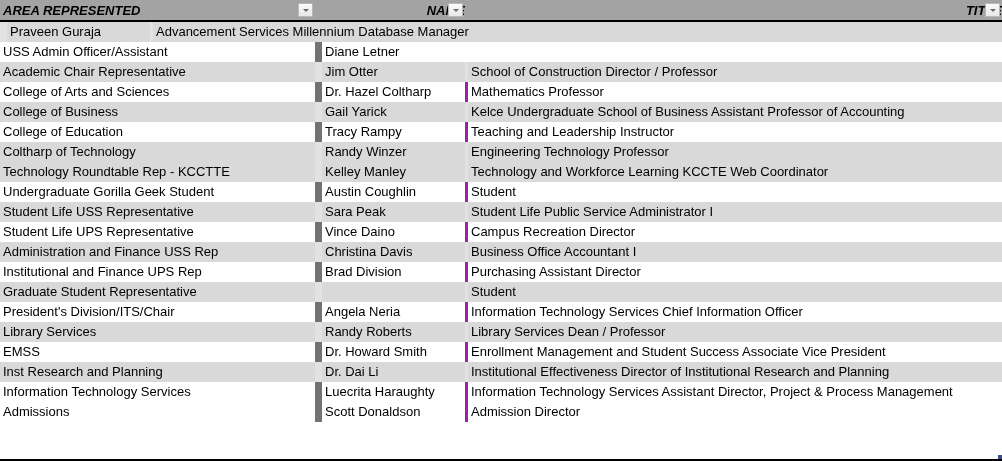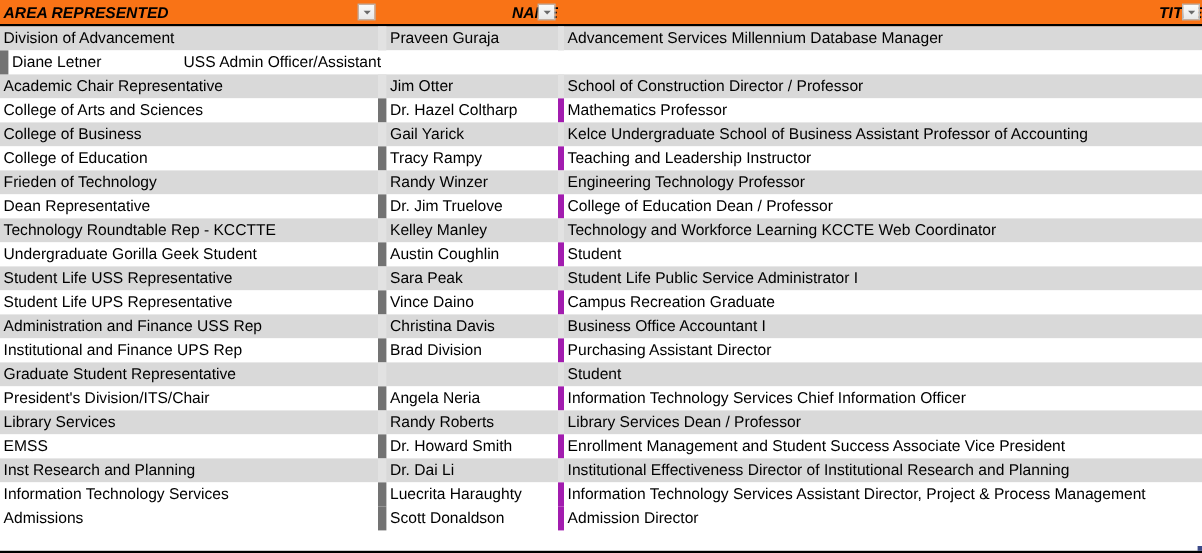--- a/index.html
+++ b/index.html
@@ -1,25 +1,25 @@
 <!DOCTYPE html>
 <html><head>
 <meta charset="utf-8">
 <style>
   html, body { margin: 0; padding: 0; background: #ffffff; }
   body { width: 1002px; height: 461px; overflow: hidden; font-family: "Liberation Sans", "DejaVu Sans", sans-serif; }
   .sheet { position: relative; width: 1002px; height: 461px; }
   .row { display: flex; height: 20px; line-height: 20px; font-size: 13px; color: #000; }
-  .row.header { height: 21px; line-height: 21px; border-bottom: 2px solid #000; background: #f97316; box-sizing: border-box; height: 22px; }
+  .row.header { height: 21px; line-height: 21px; border-bottom: 2px solid #000; background: #a3a3a3; box-sizing: border-box; height: 22px; }
   .row.band { background: #d9d9d9; }
   .row.plain { background: #ffffff; }
   .cell { position: relative; box-sizing: border-box; padding-left: 3px; white-space: nowrap; overflow: hidden; }
   .c1 { width: 315px; }
   .c2 { width: 150px; border-left: 7px solid #737373; }
-  .c3 { width: 537px; border-left: 5px solid #a21caf; }
+  .c3 { width: 537px; border-left: 3px solid #a21caf; }
   .row.band .c2, .row.band .c3 { border-left-color: #e2e2e2; }
   .header .cell { font-weight: bold; font-style: italic; font-size: 13px; }
   .header .c2, .header .c3 { border-left: none; text-align: right; }
   .filter-btn { position: absolute; top: 3px; width: 15px; height: 14px; box-sizing: border-box; border: 1px solid #b8b8b8; background: linear-gradient(#fafafa, #e8e8e8); cursor: pointer; }
   .filter-btn::after { content: ""; position: absolute; left: 4px; top: 5px; border-left: 3px solid transparent; border-right: 3px solid transparent; border-top: 3px solid #6a6a6a; }
   .c1 .filter-btn { right: 2px; }
   .c2 .filter-btn { right: 2px; }
   .c3 .filter-btn { right: 2px; }
   .bottom-line { position: absolute; left: 0; top: 459px; width: 1002px; height: 2px; background: #000; }
   .resize-handle { position: absolute; right: 0; bottom: 2px; width: 4px; height: 4px; background: #3c4a8a; }
@@ -37,27 +37,26 @@
       <span>NAME</span>
       <span class="filter-btn"></span>
     </div>
     <div class="cell c3">
       <span>TITLE</span>
       <span class="filter-btn"></span>
     </div>
   </div>
   <div id="rows">
       <div class="row band">
-        <div class="cell c1">Division of Advancement</div>
         <div class="cell c2">Praveen Guraja</div>
         <div class="cell c3">Advancement Services Millennium Database Manager</div>
       </div>
       <div class="row plain">
+        <div class="cell c1">USS Admin Officer/Assistant</div>
         <div class="cell c2">Diane Letner</div>
-        <div class="cell c1">USS Admin Officer/Assistant</div>
       </div>
       <div class="row band">
         <div class="cell c1">Academic Chair Representative</div>
         <div class="cell c2">Jim Otter</div>
         <div class="cell c3">School of Construction Director / Professor</div>
       </div>
       <div class="row plain">
         <div class="cell c1">College of Arts and Sciences</div>
         <div class="cell c2">Dr. Hazel Coltharp</div>
         <div class="cell c3">Mathematics Professor</div>
@@ -66,48 +65,43 @@
         <div class="cell c1">College of Business</div>
         <div class="cell c2">Gail Yarick</div>
         <div class="cell c3">Kelce Undergraduate School of Business Assistant Professor of Accounting</div>
       </div>
       <div class="row plain">
         <div class="cell c1">College of Education</div>
         <div class="cell c2">Tracy Rampy</div>
         <div class="cell c3">Teaching and Leadership Instructor</div>
       </div>
       <div class="row band">
-        <div class="cell c1">Frieden of Technology</div>
+        <div class="cell c1">Coltharp of Technology</div>
         <div class="cell c2">Randy Winzer</div>
         <div class="cell c3">Engineering Technology Professor</div>
-      </div>
-      <div class="row plain">
-        <div class="cell c1">Dean Representative</div>
-        <div class="cell c2">Dr. Jim Truelove</div>
-        <div class="cell c3">College of Education Dean / Professor</div>
       </div>
       <div class="row band">
         <div class="cell c1">Technology Roundtable Rep - KCCTTE</div>
         <div class="cell c2">Kelley Manley</div>
         <div class="cell c3">Technology and Workforce Learning KCCTE Web Coordinator</div>
       </div>
       <div class="row plain">
         <div class="cell c1">Undergraduate Gorilla Geek Student</div>
         <div class="cell c2">Austin Coughlin</div>
         <div class="cell c3">Student</div>
       </div>
       <div class="row band">
         <div class="cell c1">Student Life USS Representative</div>
         <div class="cell c2">Sara Peak</div>
         <div class="cell c3">Student Life Public Service Administrator I</div>
       </div>
       <div class="row plain">
         <div class="cell c1">Student Life UPS Representative</div>
         <div class="cell c2">Vince Daino</div>
-        <div class="cell c3">Campus Recreation Graduate</div>
+        <div class="cell c3">Campus Recreation Director</div>
       </div>
       <div class="row band">
         <div class="cell c1">Administration and Finance USS Rep</div>
         <div class="cell c2">Christina Davis</div>
         <div class="cell c3">Business Office Accountant I</div>
       </div>
       <div class="row plain">
         <div class="cell c1">Institutional and Finance UPS Rep</div>
         <div class="cell c2">Brad Division</div>
         <div class="cell c3">Purchasing Assistant Director</div>

